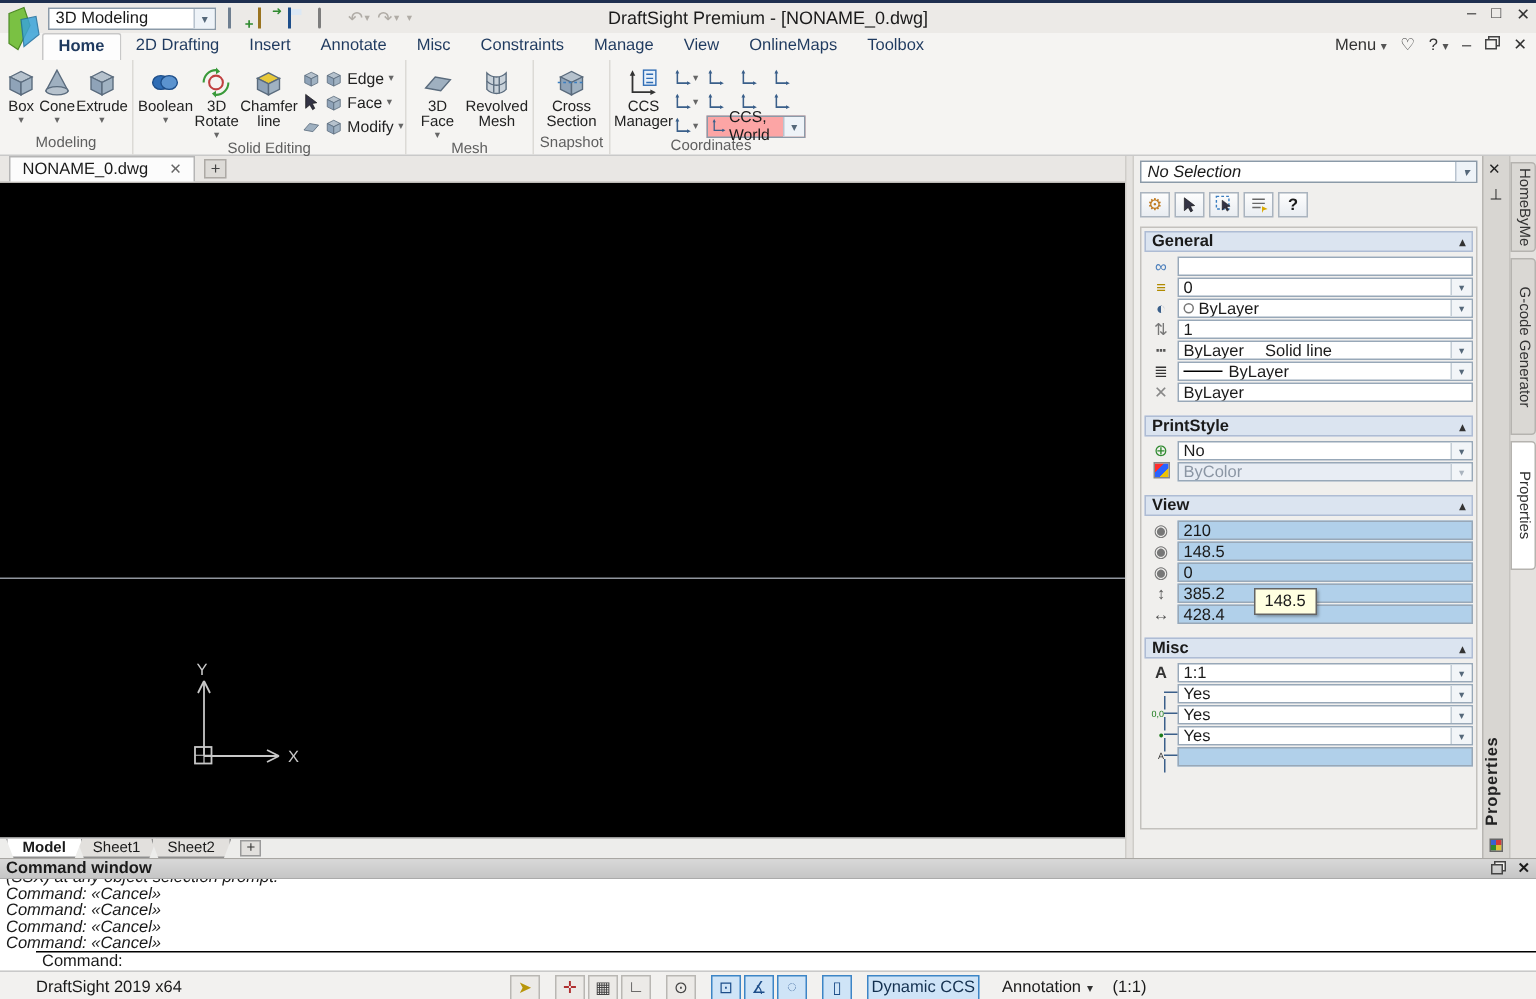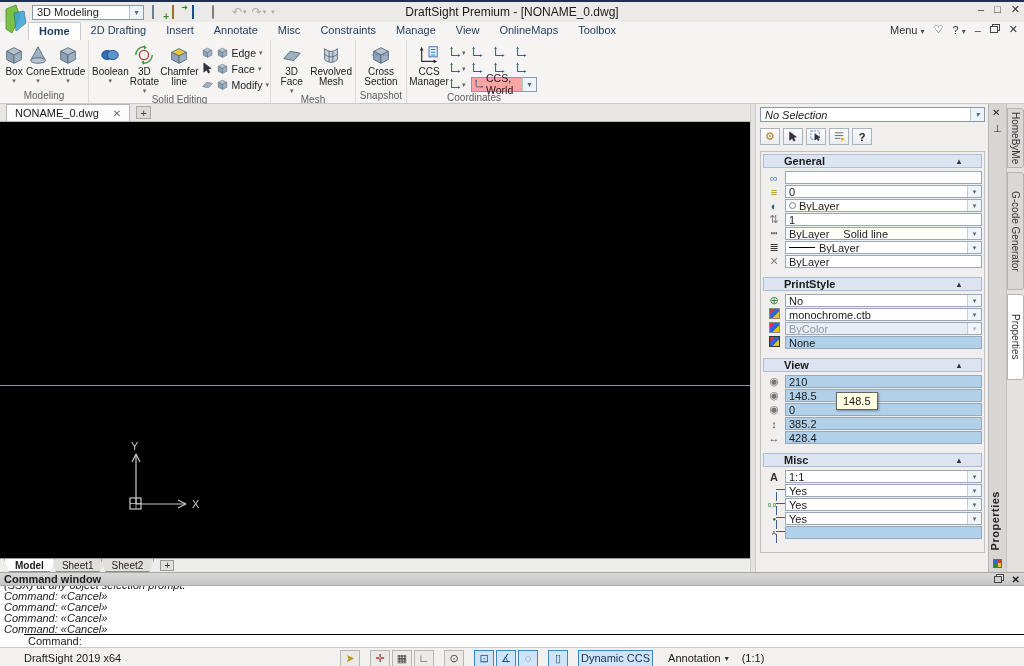--- a/index.html
+++ b/index.html
@@ -76,21 +76,21 @@
 
   .splitter { width:6px; background:#e4e2df; border-left:1px solid #cfcdc9; border-right:1px solid #cfcdc9; }
 
   
   .props { width:232px; background:#f0efed; position:relative; padding:3px 3px 0 4px; }
   .sel-combo { height:15px; background:#fff; border:1px solid #8b9aa8; display:flex; align-items:center; padding-left:4px;font-style:italic; }
   .sel-combo .cmb-txt { flex:1; }
   .ptools { display:flex; gap:3px; margin:6px 0 6px 0; }
   .ptool { width:20px; height:17px; border:1px solid #aab4bf; background:linear-gradient(#fdfdfd,#e9edf2); display:flex; align-items:center; justify-content:center; font-size:11px; }
   .sections { border:1px solid #c3c1bd; background:#f0efed; padding:2px 2px 6px; height:402px; overflow:hidden; }
-  .sect-hdr { height:14px; background:#dbe4f0; border:1px solid #aebcd4; display:flex; align-items:center; padding:0 20px; font-weight:bold; margin-bottom:3px; }
+  .sect-hdr { height:14px; background:#dbe4f0; border:1px solid #aebcd4; display:flex; align-items:center; padding:0 4px; font-weight:bold; margin-bottom:3px; }
   .sect-hdr .hdr-txt { flex:1; }
   .sect-hdr .coll { font-size:8px; color:#333; }
   .prow { display:flex; align-items:center; height:13px; margin:1px 0; }
   .prow .picon { width:22px; text-align:center; font-size:11px; flex:none; }
   .pfield { flex:1; height:13px; background:#fff; border:1px solid #98a8b8; display:flex; align-items:center; padding-left:3px; overflow:hidden; white-space:nowrap; }
   .pfield.hl { background:#b1d0ea; border-color:#98a8b8; }
   .pfield.dis { background:#e8edf4; color:#8b96a4; }
   .pcombo-arrow { width:14px; height:11px; margin-left:auto; border-left:1px solid #c4cdd6; background:#f2f5f8; color:#55687a; font-size:7px; display:flex; align-items:center; justify-content:center; flex:none; }
   .pcombo-arrow.dis { color:#aab4bf; }
   .swatch-circle { width:7px; height:7px; border:1px solid #777; border-radius:50%; margin-right:3px; background:#fff; }
@@ -611,38 +611,25 @@
           <span class="coll">▴</span>
         </div>
         <div class="prow">
           <span class="picon" style="color:#2f8a2f">⊕</span>
           <div class="pfield">
             <span>No</span>
             <span class="pcombo-arrow">▾</span>
           </div>
         </div>
         <div class="prow">
-          <span class="picon"><span class="cbox"></span></span>
-          <div class="pfield">
-            <span>monochrome.ctb</span>
-            <span class="pcombo-arrow">▾</span>
-          </div>
-        </div>
-        <div class="prow">
           <span class="picon"><span class="cbox" style="filter:saturate(1.4)"></span></span>
           <div class="pfield dis">
             <span>ByColor</span>
             <span class="pcombo-arrow dis">▾</span>
           </div>
-        </div>
-        <div class="prow">
-          <span class="picon"><span class="cbox" style="border-color:#333"></span></span>
-          <div class="pfield hl">
-              <span>None</span>
-            </div>
         </div>
 
         <div class="sect-gap"></div>
 
         <div class="sect-hdr">
           <span class="hdr-txt">View</span>
           <span class="coll">▴</span>
         </div>
         <div class="prow">
           <span class="picon" style="color:#777">◉</span>

